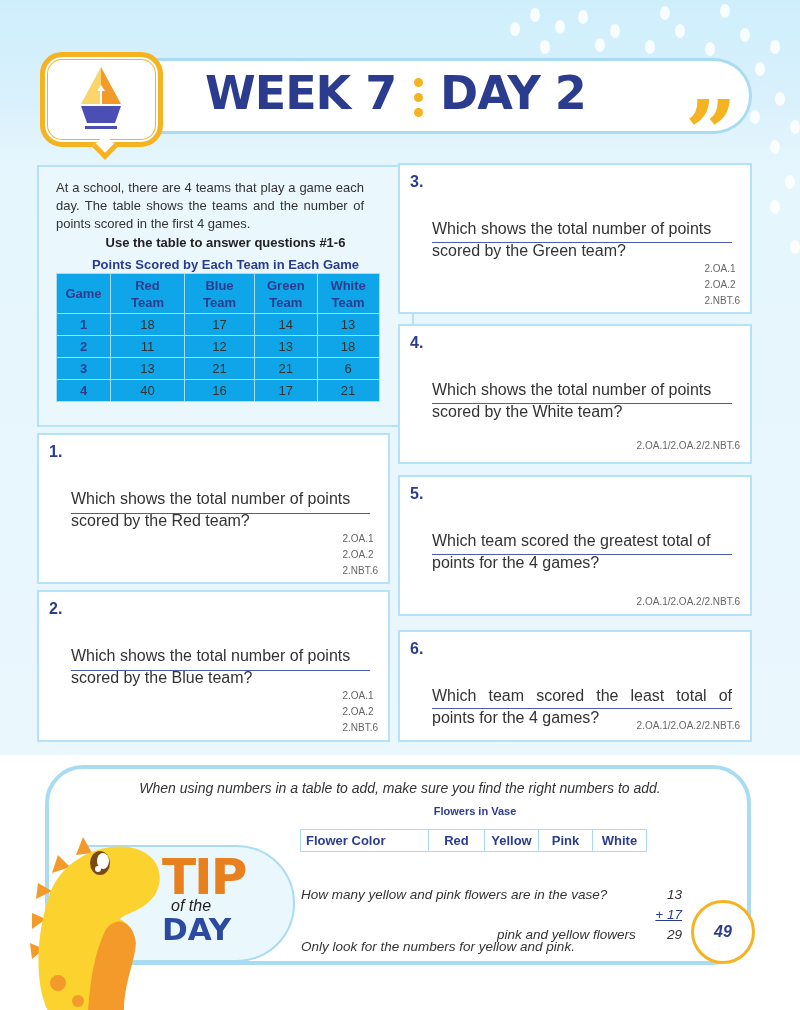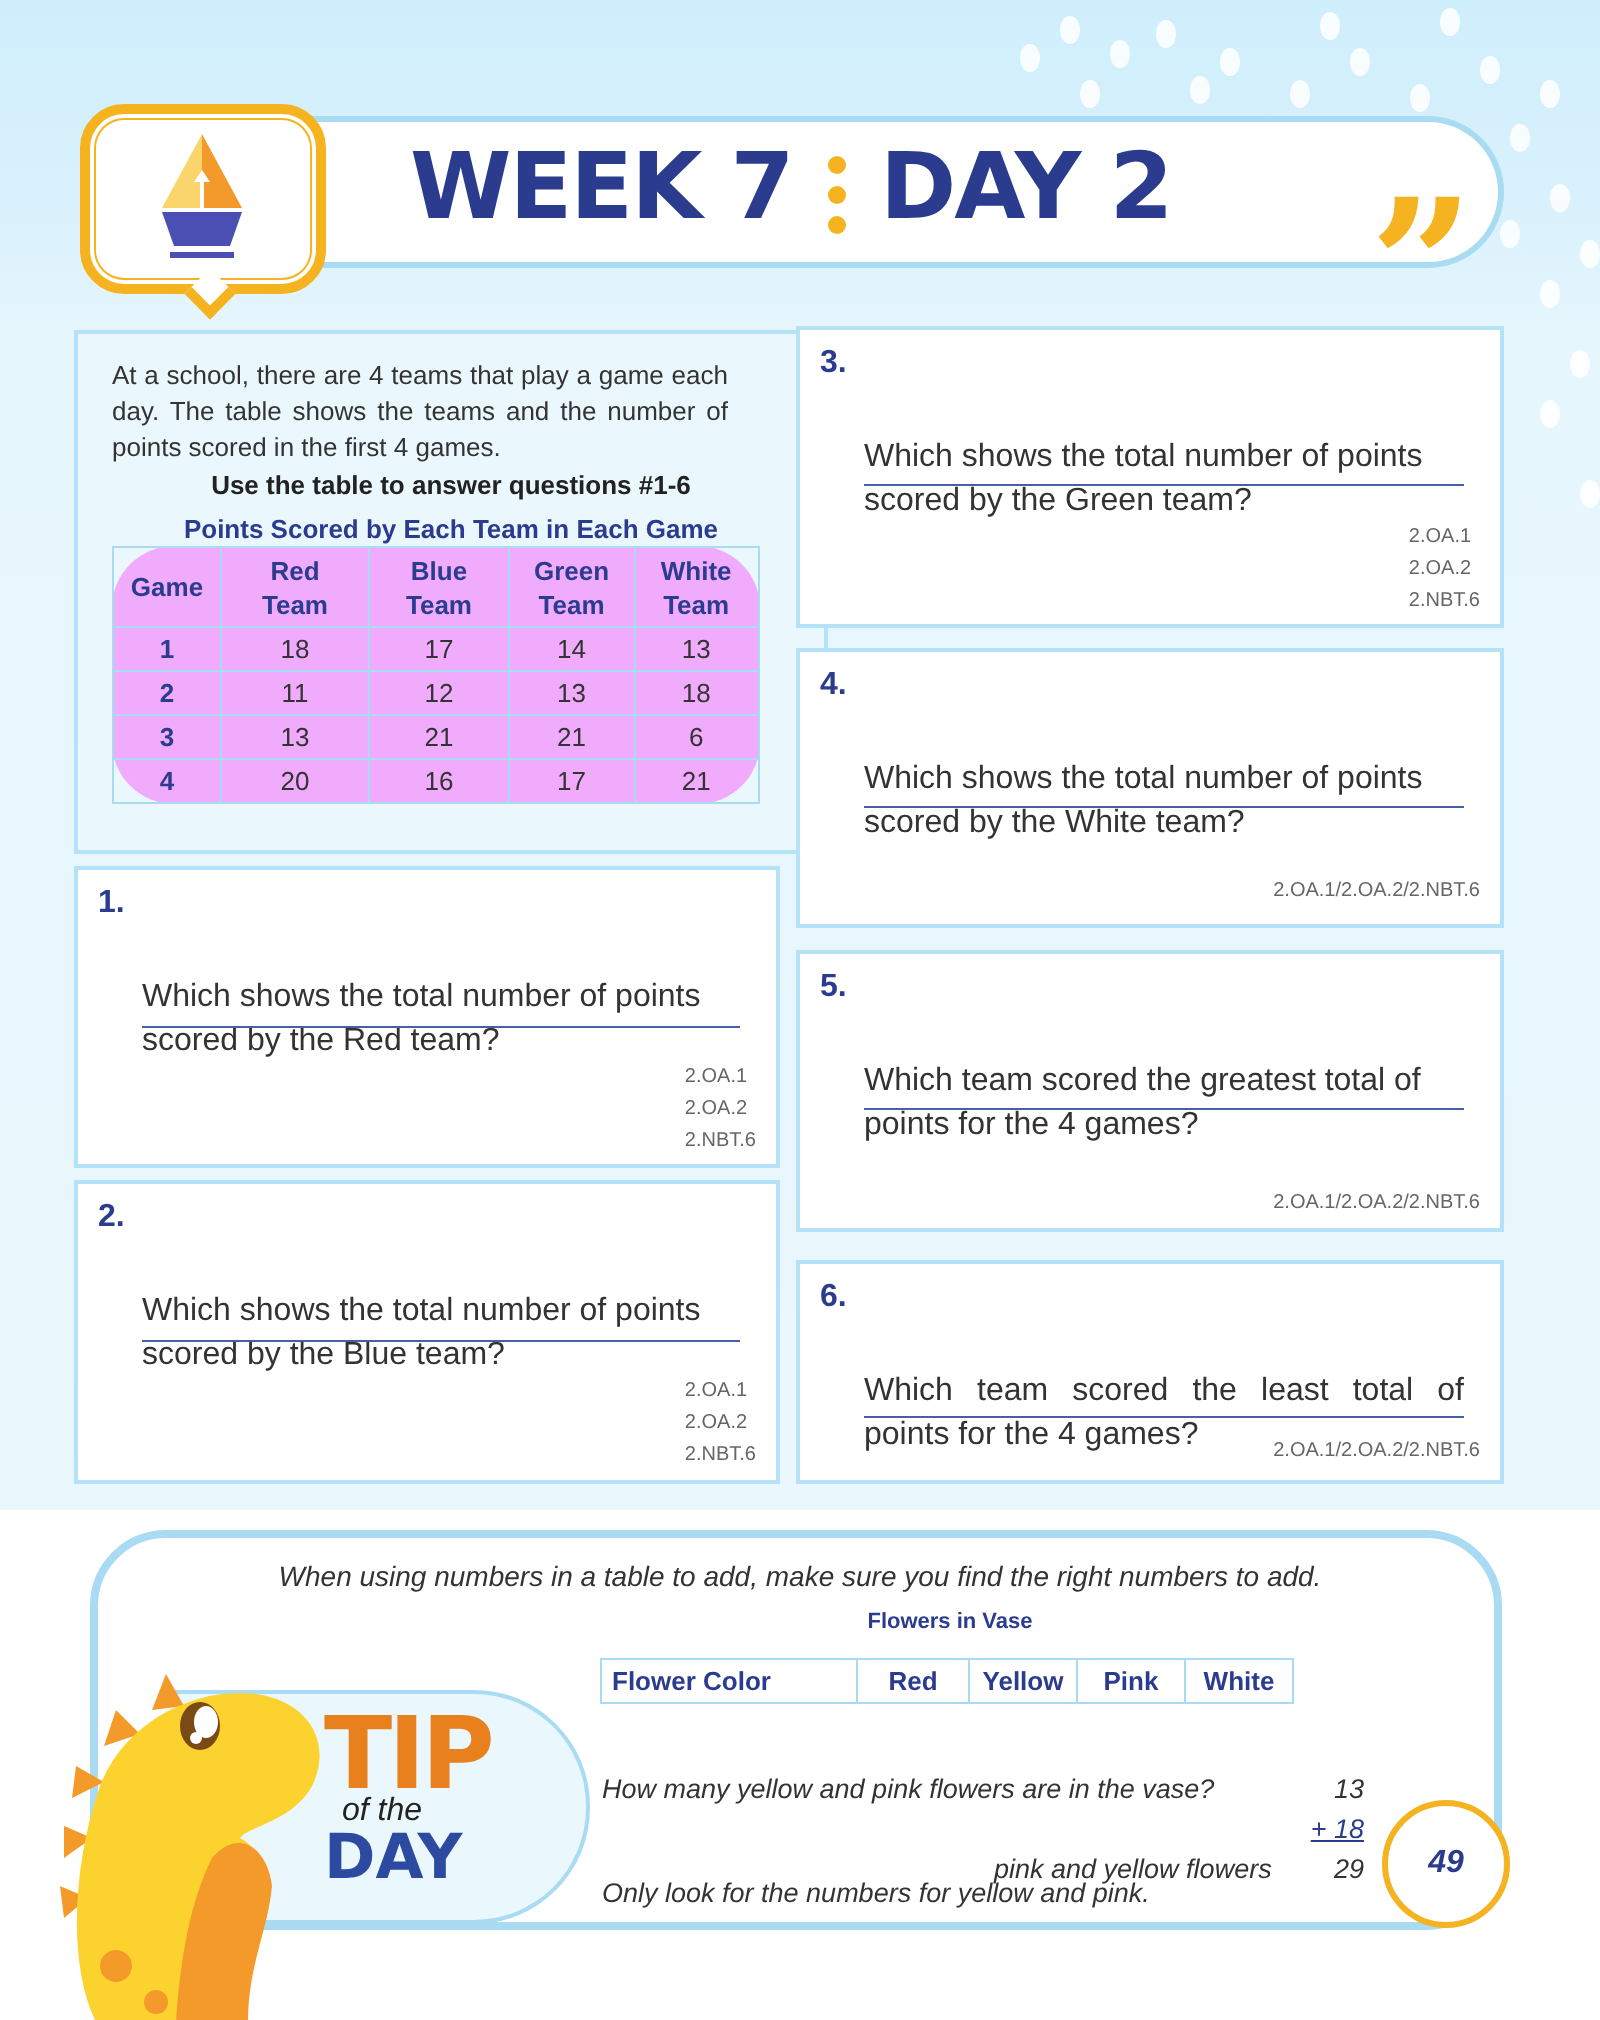--- a/index.html
+++ b/index.html
@@ -17,21 +17,21 @@
   .quote-mark { position: absolute; left: 685px; top: 88px; font-family: "DejaVu Serif", serif; font-weight: bold; font-size: 90px; line-height: 1; color: #f5b321; }
 
   .bubble { position: absolute; left: 40px; top: 52px; width: 123px; height: 95px; background: #fff; border: 5px solid #f6b320; border-radius: 22px; box-shadow: inset 0 0 0 2px #fff, inset 0 0 0 3px #f6b320; }
   .bubble-tail { position: absolute; left: 96px; top: 138px; width: 18px; height: 18px; background: #fff; border-right: 5px solid #f6b320; border-bottom: 5px solid #f6b320; transform: rotate(45deg); }
 
   .box { position: absolute; background: #ffffff; border: 2px solid #b5e2f6; }
   .box.intro { background: #eaf7fd; }
   .intro-text { position: absolute; left: 17px; top: 12px; width: 308px; font-size: 13px; line-height: 18px; color: #333; text-align: justify; }
   .intro-bold { position: absolute; left: 0; top: 68px; width: 100%; text-align: center; font-size: 13px; font-weight: bold; color: #222; }
   .table-title { position: absolute; left: 0; top: 90px; width: 100%; text-align: center; font-size: 13px; font-weight: bold; color: #2b3c8f; }
-  table.pts { position: absolute; left: 17px; top: 106px; border-collapse: collapse; background: #f0abfc; border-radius: 31px; }
+  table.pts { position: absolute; left: 17px; top: 106px; border-collapse: collapse; background: #0ea5e9; }
   table.pts td, table.pts th { border: 1px solid #a9dcf3; text-align: center; font-size: 13px; }
   table.pts th { font-weight: bold; color: #2b3c8f; height: 40px; line-height: 17px; }
   table.pts td { color: #333; height: 22px; }
   table.pts td.g { font-weight: bold; color: #2b3c8f; }
 
   .q-num { position: absolute; left: 10px; top: 8px; font-size: 16px; font-weight: bold; color: #2b3c8f; }
   .q-text { position: absolute; left: 32px; top: 8px; width: 300px; font-size: 16px; line-height: 22px; color: #333; margin-top: 45px; }
   .q-line { position: absolute; left: 32px; height: 1px; background: #4a5da8; }
   .std { position: absolute; right: 10px; font-size: 10px; line-height: 16px; color: #666; }
 
@@ -137,21 +137,21 @@
     </tr>
     <tr>
       <td class="g">3</td>
           <td>13</td>
           <td>21</td>
           <td>21</td>
           <td>6</td>
     </tr>
     <tr>
       <td class="g">4</td>
-          <td>20</td>
+          <td>40</td>
           <td>16</td>
           <td>17</td>
           <td>21</td>
     </tr>
   </tbody>
     </table>
 </div>
 
 <div class="box" style="left:37px;top:433px;width:353px;height:151px;">
   <div class="q-num">1.</div>
@@ -225,21 +225,21 @@
     <td class="h" style="width:54px">Yellow</td>
     <td class="h" style="width:54px">Pink</td>
     <td class="h" style="width:54px">White</td>
   </tr>
 </tbody>
   </table>
 <div class="ex-line" style="left:301px;top:887px;">How many yellow and pink flowers are in the vase?</div>
 <div class="ex-line" style="left:301px;top:939px;">Only look for the numbers for yellow and pink.</div>
 <div class="ex-line" style="left:497px;top:927px;">pink and yellow flowers</div>
 <div class="ex-num" style="left:642px;top:887px;">13</div>
-<div class="ex-num u" style="left:642px;top:907px;">+ 18</div>
+<div class="ex-num u" style="left:642px;top:907px;">+ 17</div>
 <div class="ex-num" style="left:642px;top:927px;">29</div>
 
 <svg class="dino" viewBox="0 0 135 178">
   <polygon points="55,4 64,20 48,22" fill="#f39a2b"></polygon>
   <polygon points="30,22 42,34 24,40" fill="#f39a2b"></polygon>
   <polygon points="10,50 24,58 8,66" fill="#f39a2b"></polygon>
   <polygon points="4,80 18,86 4,96" fill="#f39a2b"></polygon>
   <polygon points="2,110 16,116 4,126" fill="#f39a2b"></polygon>
   <path d="M20,178 C6,150 8,100 22,60 C34,28 70,10 100,14 C128,18 138,40 128,60 C118,78 96,80 92,86 C110,96 110,120 100,140 C96,160 92,178 92,178 Z" fill="#fcd22f"></path>
   <path d="M60,178 C62,150 66,120 78,96 C92,80 106,92 108,110 C106,132 96,150 96,178 Z" fill="#f39a2b"></path>

